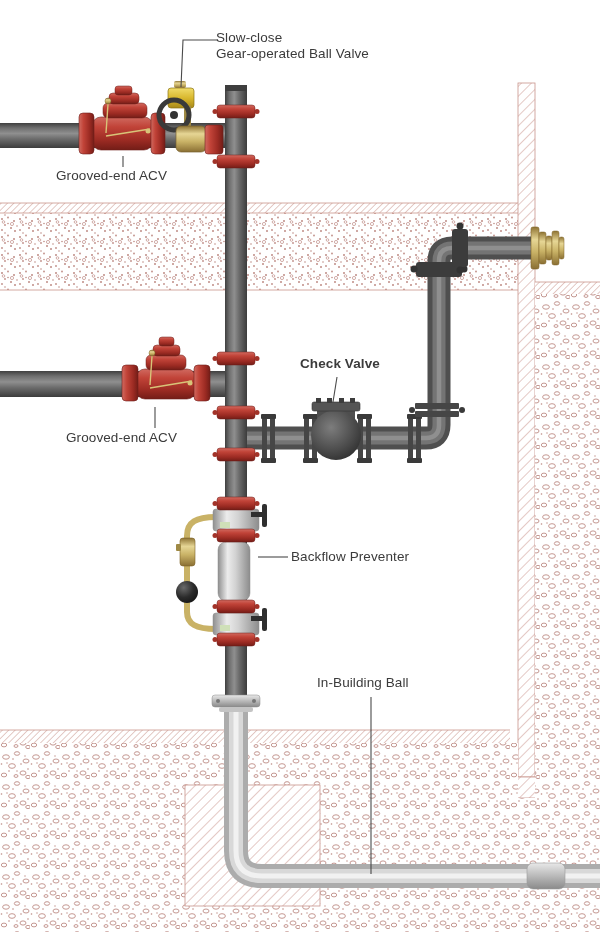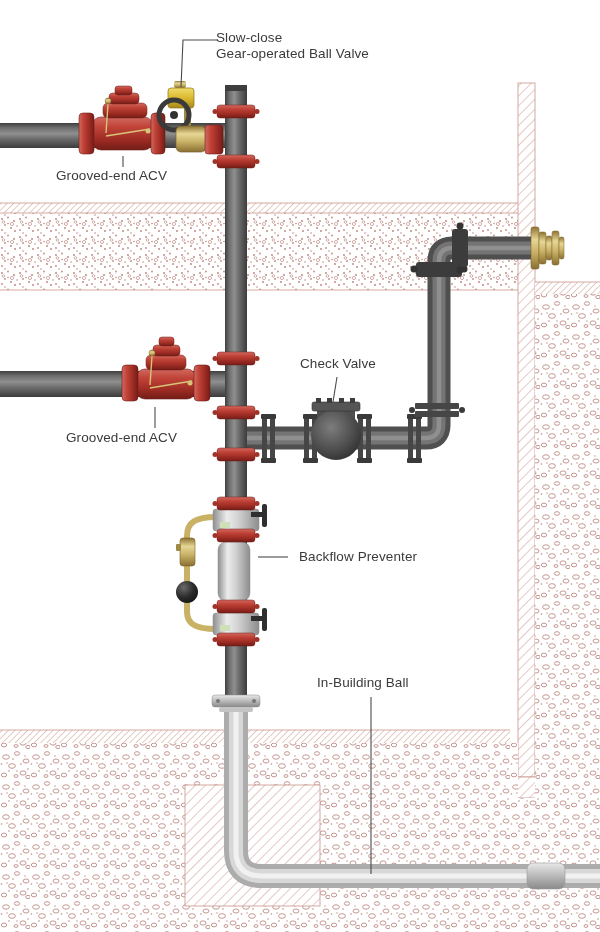--- a/index.html
+++ b/index.html
@@ -354,17 +354,17 @@
   <line x1="337" y1="377" x2="333" y2="402"></line>
   <line x1="258" y1="557" x2="288" y2="557"></line>
   <line x1="371" y1="697" x2="371" y2="874"></line>
 </g>
 </svg>
 
 <div class="lbl" style="left:216px;top:9px;margin-top:21px;">Slow-close
 Gear-operated Ball Valve</div>
 <div class="lbl" style="left:56px;top:168px;">Grooved-end ACV</div>
 <div class="lbl" style="left:66px;top:430px;">Grooved-end ACV</div>
-<div class="lbl" style="left:300px;top:356px;">Check Valve</div>
-<div class="lbl" style="left:299px;top:549px;">Backflow Preventer</div>
+<div class="lbl" style="left:300px;top:356px;font-weight:bold;">Check Valve</div>
+<div class="lbl" style="left:291px;top:549px;">Backflow Preventer</div>
 <div class="lbl" style="left:317px;top:675px;">In-Building Ball</div>
 
 </div>
 
 </body></html>

